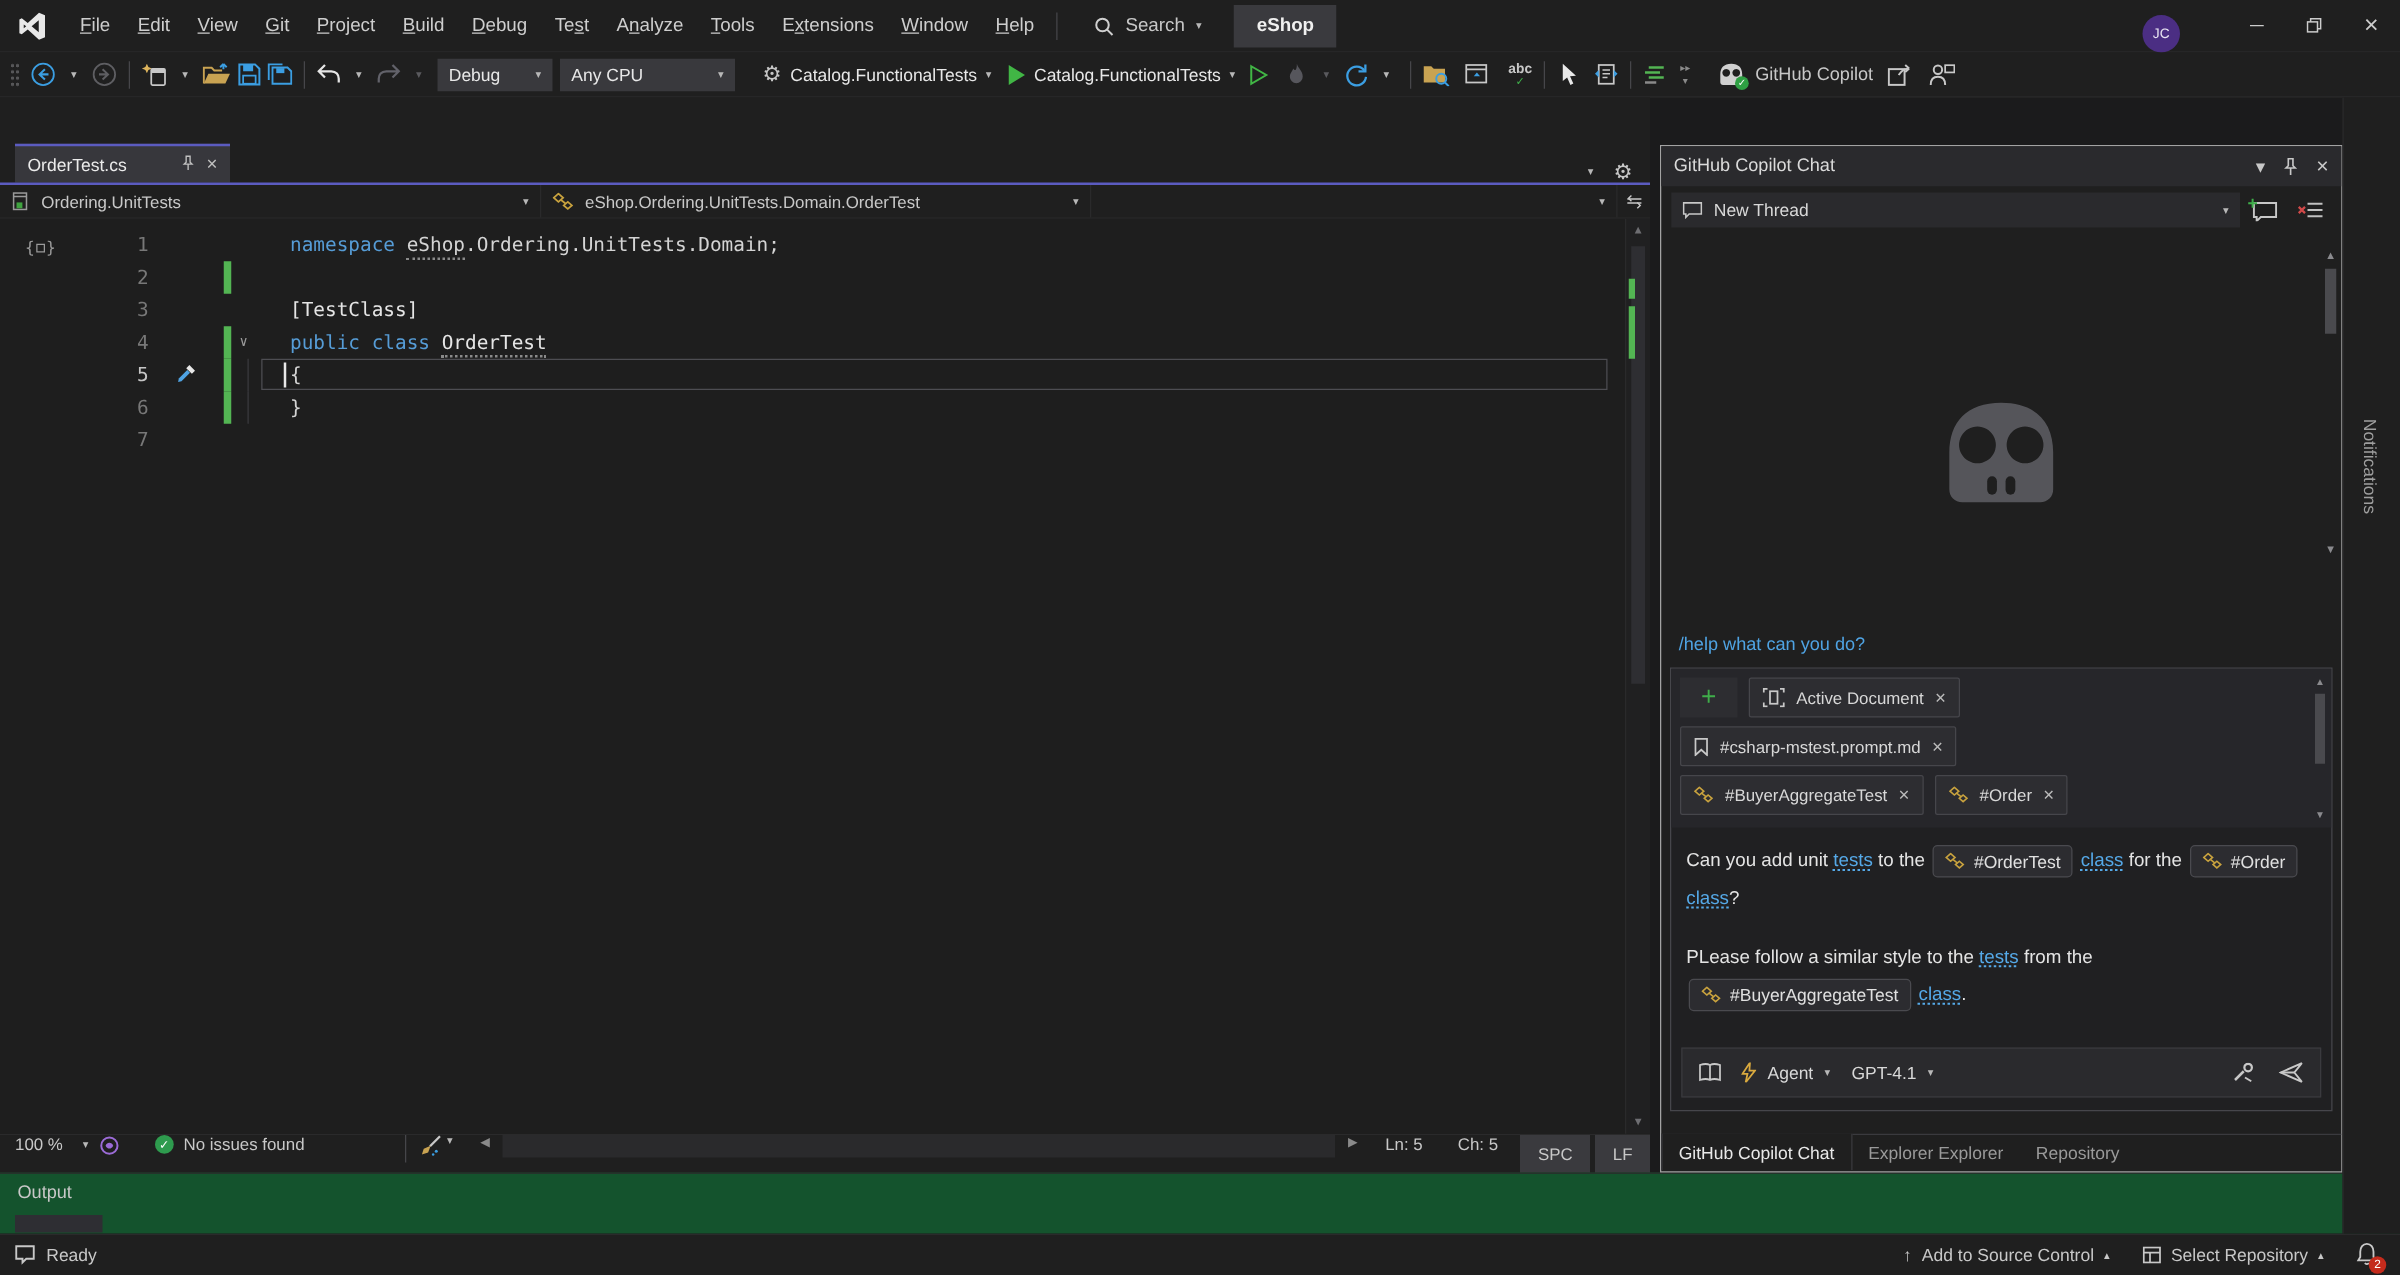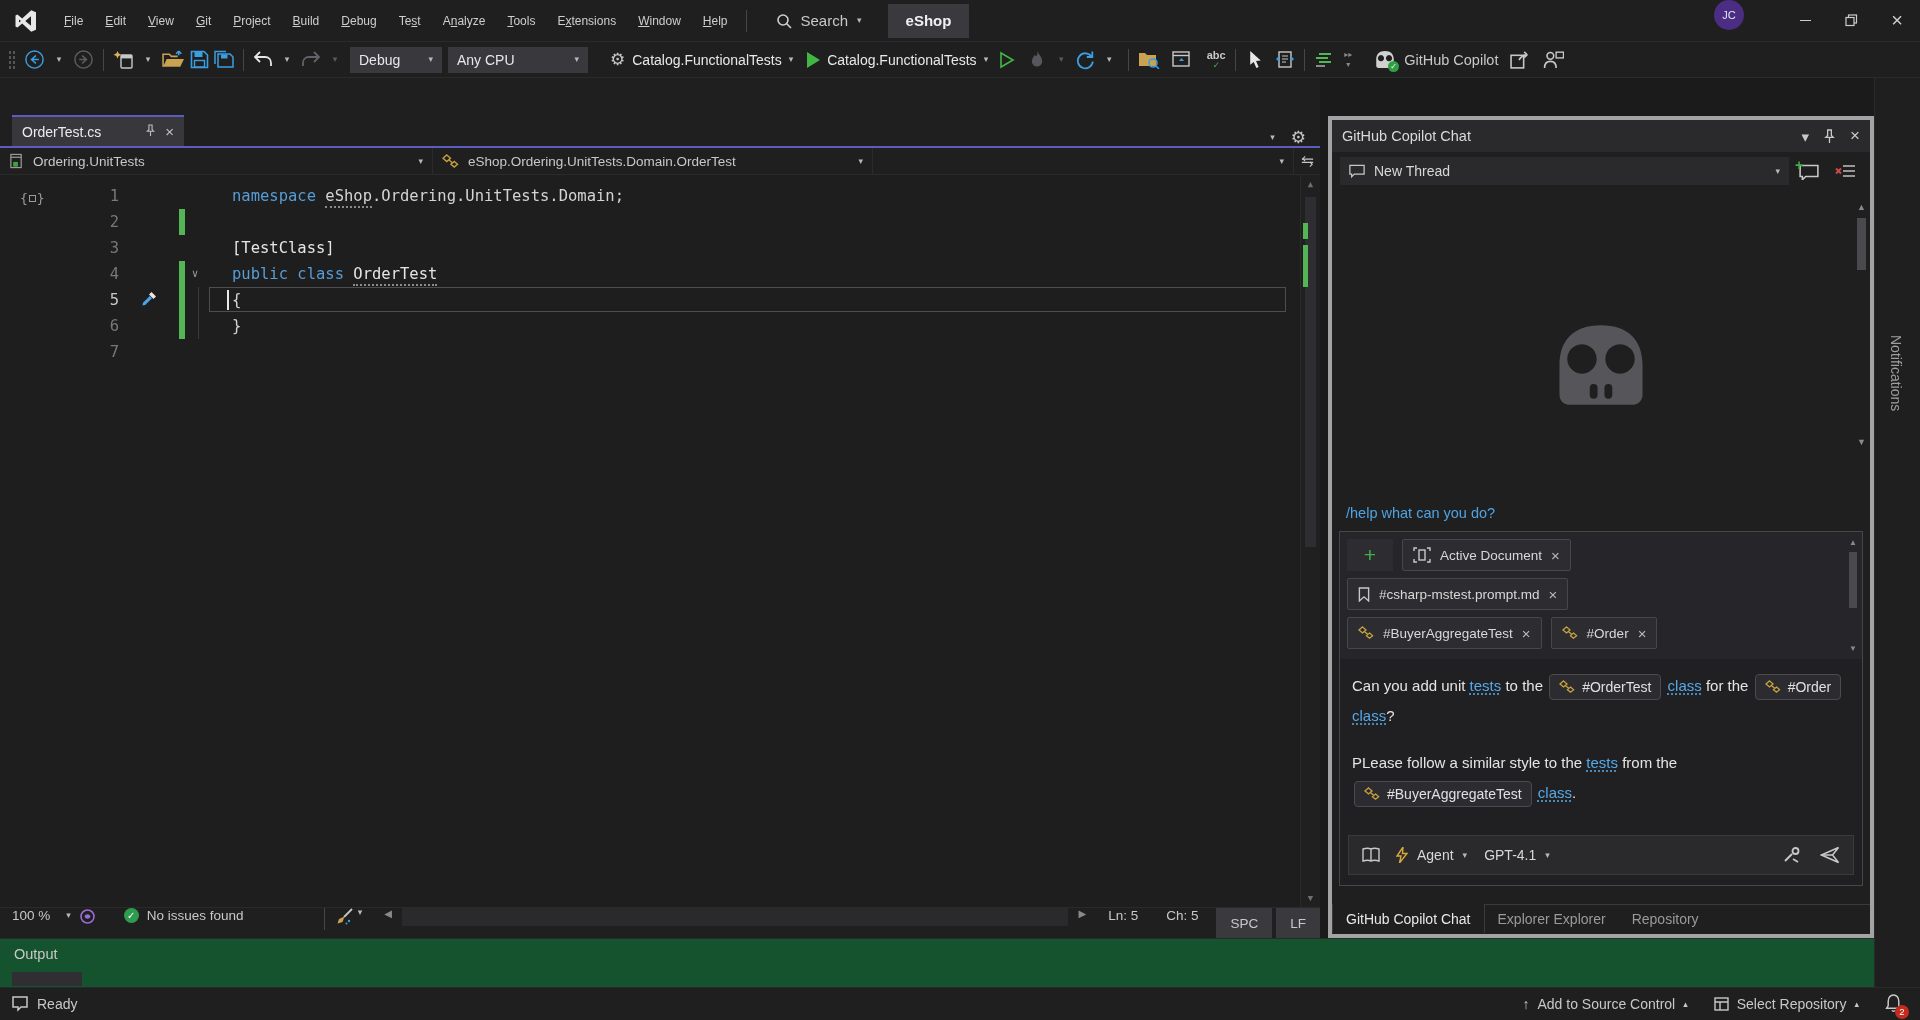--- a/index.html
+++ b/index.html
@@ -7,25 +7,25 @@
   body{background:#1b1b1c;font-family:"Liberation Sans",sans-serif;color:#cccccc;font-size:14px;position:relative}
   .ico{display:inline-flex;align-items:center;justify-content:center;flex:none}
   .caret{font-size:9px;color:#b8b8b8;line-height:1}
   .caret.dis{color:#5a5a5e}
   .vsep{width:1px;height:22px;background:#46464a;margin:0 7px;flex:none}
 
   
   .titlebar{position:absolute;left:0;top:0;width:1920px;height:42px;background:#1f1f1f;display:flex;align-items:center;border-bottom:1px solid #2a2a2b}
   .vslogo{margin:0 14px 0 13px}
   .menu-bar{display:flex;height:42px;align-items:center}
-  .menu-item{padding:0 11px;font-size:12px;color:#cecece;cursor:default}
+  .menu-item{padding:0 11px;font-size:15px;color:#cecece;cursor:default}
   .mi-key{text-decoration:underline}
   .search-box{display:flex;align-items:center;gap:9px;margin-left:22px;font-size:15px;color:#c8c8c8}
   .eshop-btn{margin-left:26px;height:34px;padding:0 18px;background:#3a3a3e;color:#f0f0f0;font-size:15px;font-weight:700;display:flex;align-items:center}
-  .tb-right{margin-left:auto;display:flex;align-items:flex-start;height:42px}
+  .tb-right{margin-left:auto;display:flex;align-items:flex-end;height:42px}
   .avatar{width:30px;height:30px;border-radius:50%;background:#4b2e83;color:#e8e4f2;font-size:11px;display:flex;align-items:center;justify-content:center;margin-right:38px}
   .winbtn{width:46px;height:42px;display:flex;align-items:center;justify-content:center;color:#cccccc}
   .minline{width:11px;border-top:1.3px solid #cccccc;display:block}
   .closex{font-size:20px;font-weight:300}
 
   
   .toolbar{position:absolute;left:0;top:42px;width:1920px;height:36px;background:#1f1f1f;border-bottom:1px solid #2a2a2b;display:flex;align-items:center;padding-left:6px}
   .grip{width:8px;height:20px;background-image:radial-gradient(#565658 1px,transparent 1.2px);background-size:4px 5px;margin:0 6px 0 2px;flex:none}
   .tbtn{min-width:24px;height:28px;display:flex;align-items:center;justify-content:center;padding:0 2px;flex:none}
   .combo{height:26px;background:#39393d;display:flex;align-items:center;padding:0 9px;gap:14px;font-size:14px;color:#e8e8e8;margin:0 3px;flex:none}
@@ -88,21 +88,21 @@
   .output-stub{position:absolute;left:12px;top:33px;width:70px;height:14px;background:#2e2e33}
   .statusbar{position:absolute;left:0;top:987px;width:1920px;height:33px;background:#1f1f1f;border-top:1px solid #2a2a2b;display:flex;align-items:center;font-size:14px;color:#c8c8c8;padding:0 18px 0 12px}
   .sb-left{display:flex;align-items:center;gap:9px}
   .sb-right{margin-left:auto;display:flex;align-items:center;gap:26px}
   .sb-item{display:flex;align-items:center;gap:8px}
   .sb-caret{font-size:9px;color:#c8c8c8}
   .bellwrap{position:relative}
   .bellbadge{position:absolute;right:-7px;bottom:-4px;min-width:14px;height:14px;border-radius:7px;background:#c42b1c;color:#fff;font-size:9.5px;display:flex;align-items:center;justify-content:center;padding:0 3px}
 
   
-  .copilot{position:absolute;left:1328px;top:116px;width:546px;height:822px;background:#1f1f1f;border:4px solid #a3a3a3;display:flex;flex-direction:column}
+  .copilot{position:absolute;left:1328px;top:116px;width:546px;height:822px;background:#1f1f1f;border:1px solid #a3a3a3;display:flex;flex-direction:column}
   .cp-header{height:32px;background:#2a2a2d;display:flex;align-items:center;padding:0 10px;font-size:14.5px;color:#dadada;gap:14px;flex:none}
   .cp-title{flex:1}
   .cp-hic{color:#c8c8c8;font-size:15px}
   .cp-newthread{height:38px;display:flex;align-items:center;padding:0 8px;gap:10px;flex:none}
   .nt-combo{flex:1;height:28px;background:#2a2a2d;display:flex;align-items:center;gap:9px;padding:0 9px;font-size:14px;color:#d8d8d8}
   .nt-combo .caret{margin-left:auto}
   .cp-chat{flex:1;position:relative}
   .ghost{position:absolute;left:50%;top:130px;transform:translateX(-50%)}
   .cp-help{position:absolute;left:14px;bottom:10px;color:#4fa3e3;font-size:14.5px}
   .cp-scroll{position:absolute;right:2px;top:12px;width:13px;height:245px}

